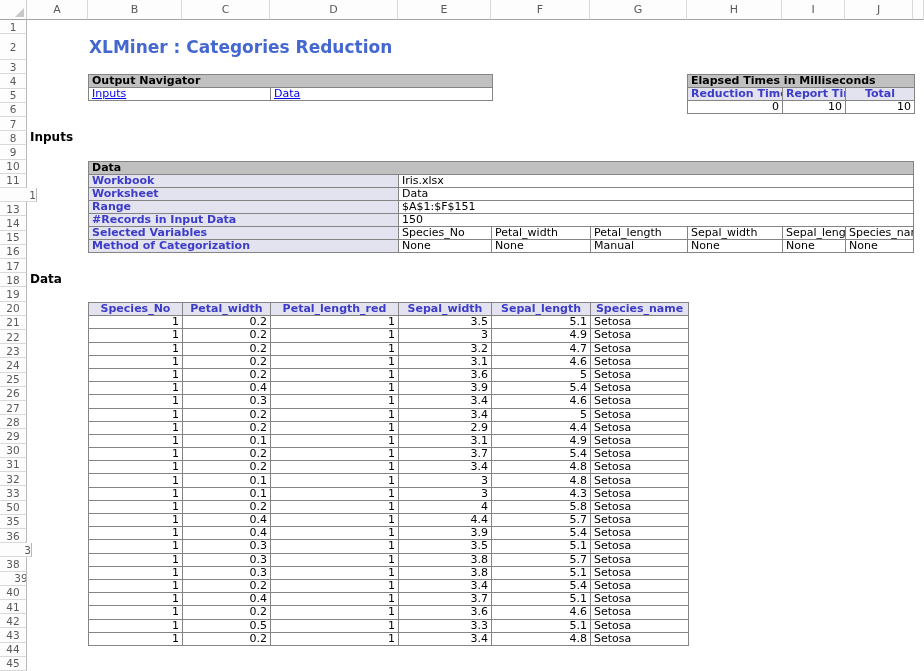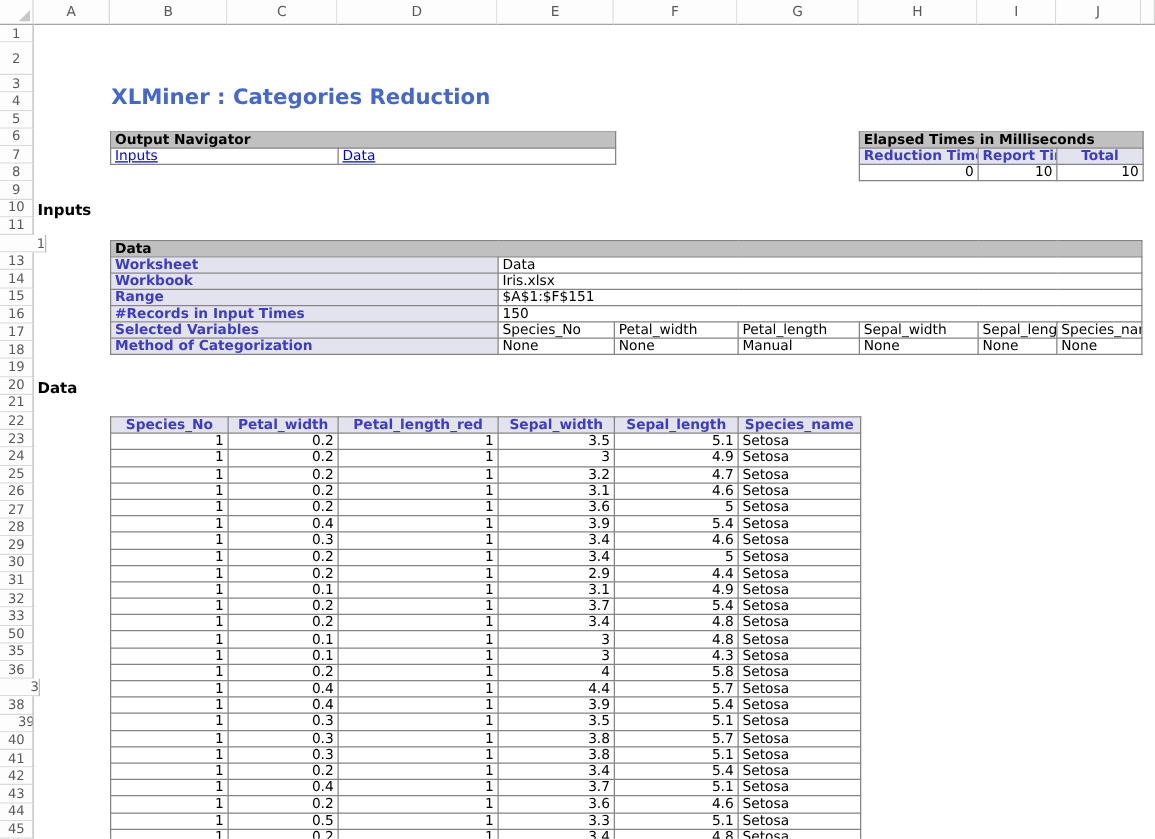--- a/index.html
+++ b/index.html
@@ -15,21 +15,21 @@
   #colhdrs { position:absolute; left:27px; top:0; height:20px; display:flex; }
   .colhdr-cell { height:20px; line-height:19px; text-align:center; color:#5a5a5a;
     background:#fdfdfd; border-right:1px solid #d9d9d9; border-bottom:1px solid #a3a3a3;
     overflow:hidden; font-size:11px; }
   #rowhdrs { position:absolute; left:0; top:20px; width:27px; }
   .rowhdr-cell { width:27px; text-align:center; color:#5a5a5a; background:#fdfdfd;
     border-right:1px solid #b8b8b8; border-bottom:1px solid #d9d9d9; overflow:hidden;
     display:flex; align-items:center; justify-content:center; font-size:10.5px; }
 
   
-  .abs { position:absolute;margin-top:31px; }
+  .abs { position:absolute; }
   #title { left:89px; top:37px; font-size:17px; font-weight:bold; color:#4468cf; white-space:nowrap; }
   .section-label { left:30px; font-weight:bold; font-size:12px; color:#000; white-space:nowrap; }
 
   table.xl { border-collapse:collapse; table-layout:fixed; }
   table.xl td { border:1px solid #848484; height:13px; line-height:12px;
     padding:0 3px; overflow:hidden; white-space:nowrap; font-size:11px; }
   td.hdr-gray { background:#c0c0c0; font-weight:bold; color:#000; }
   td.hdr-lav { background:#e3e3ef; font-weight:bold; color:#3c3cc8; text-align:center; }
   td.lbl-lav { background:#e3e3ef; font-weight:bold; color:#3c3cc8; text-align:left; }
   td.val { background:#fff; text-align:left; }
@@ -166,33 +166,33 @@
         <col style="width:63px">
         <col style="width:68px">
     </colgroup>
     <tbody>
         <tr>
           <td class="hdr-gray" colspan="7">Data</td>
         </tr>
     </tbody>
       <tbody id="inputs-rows">
         <tr>
+          <td class="lbl-lav">Workbook</td>
+          <td class="val" colspan="6">Iris.xlsx</td>
+        </tr>
+        <tr>
           <td class="lbl-lav">Worksheet</td>
           <td class="val" colspan="6">Data</td>
         </tr>
         <tr>
-          <td class="lbl-lav">Workbook</td>
-          <td class="val" colspan="6">Iris.xlsx</td>
-        </tr>
-        <tr>
           <td class="lbl-lav">Range</td>
           <td class="val" colspan="6">$A$1:$F$151</td>
         </tr>
         <tr>
-          <td class="lbl-lav">#Records in Input Times</td>
+          <td class="lbl-lav">#Records in Input Data</td>
           <td class="val" colspan="6">150</td>
         </tr>
         <tr>
           <td class="lbl-lav">Selected Variables</td>
           <td class="val">Species_No</td>
           <td class="val">Petal_width</td>
           <td class="val">Petal_length</td>
           <td class="val">Sepal_width</td>
           <td class="val">Sepal_length</td>
           <td class="val">Species_name</td>

